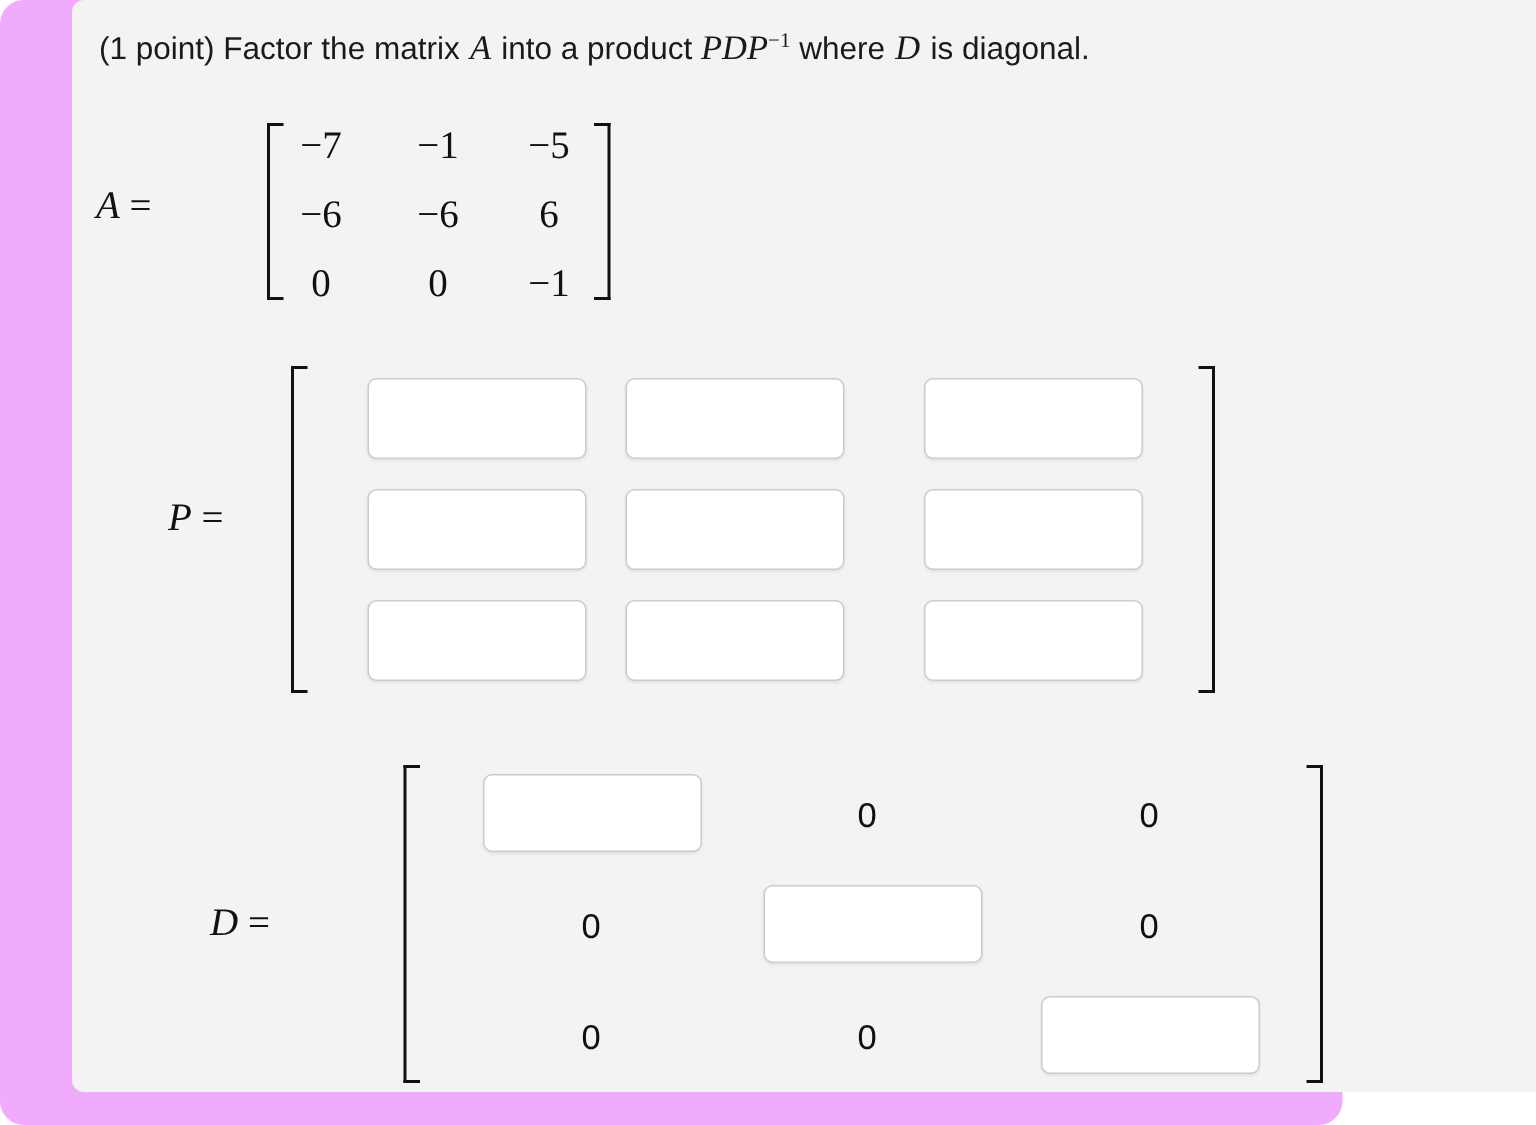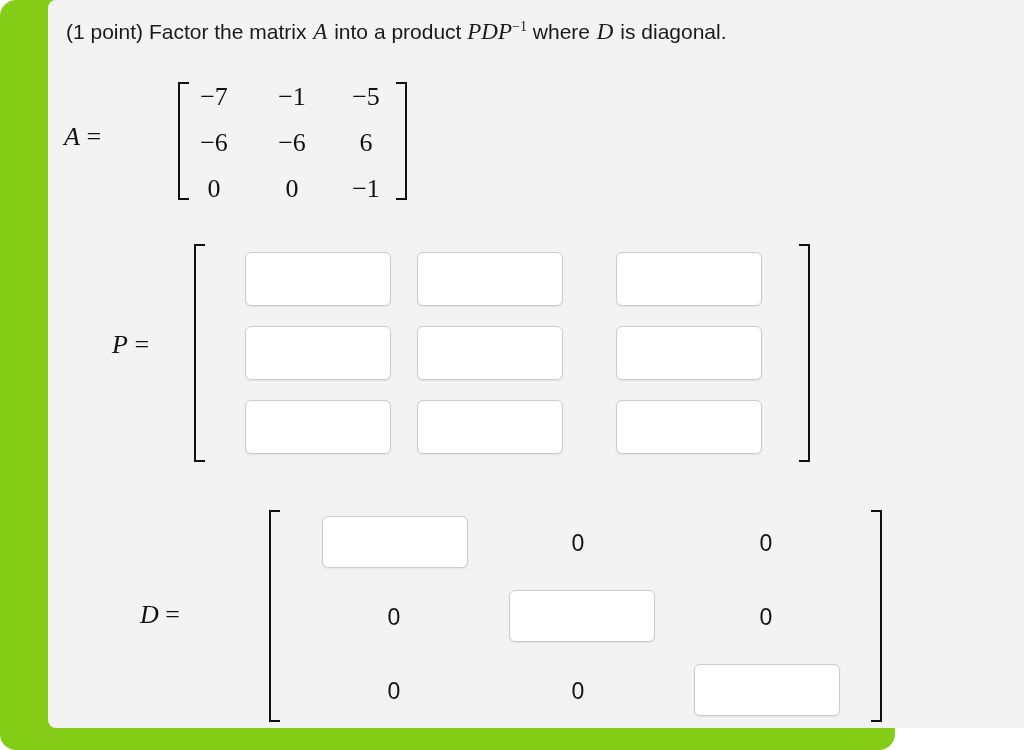--- a/index.html
+++ b/index.html
@@ -11,21 +11,21 @@
     width: 1024px;
     height: 750px;
     overflow: hidden;
     font-family: "Liberation Sans", sans-serif;
   }
 
   #page {
     position: relative;
     width: 895px;
     height: 750px;
-    background: #84cc16;
+    background: #f0abfc;
     border-radius: 16px;
   }
 
   
   #problem-panel {
     position: absolute;
     left: 48px;
     top: 0px;
     width: 980px;
     height: 728px;

